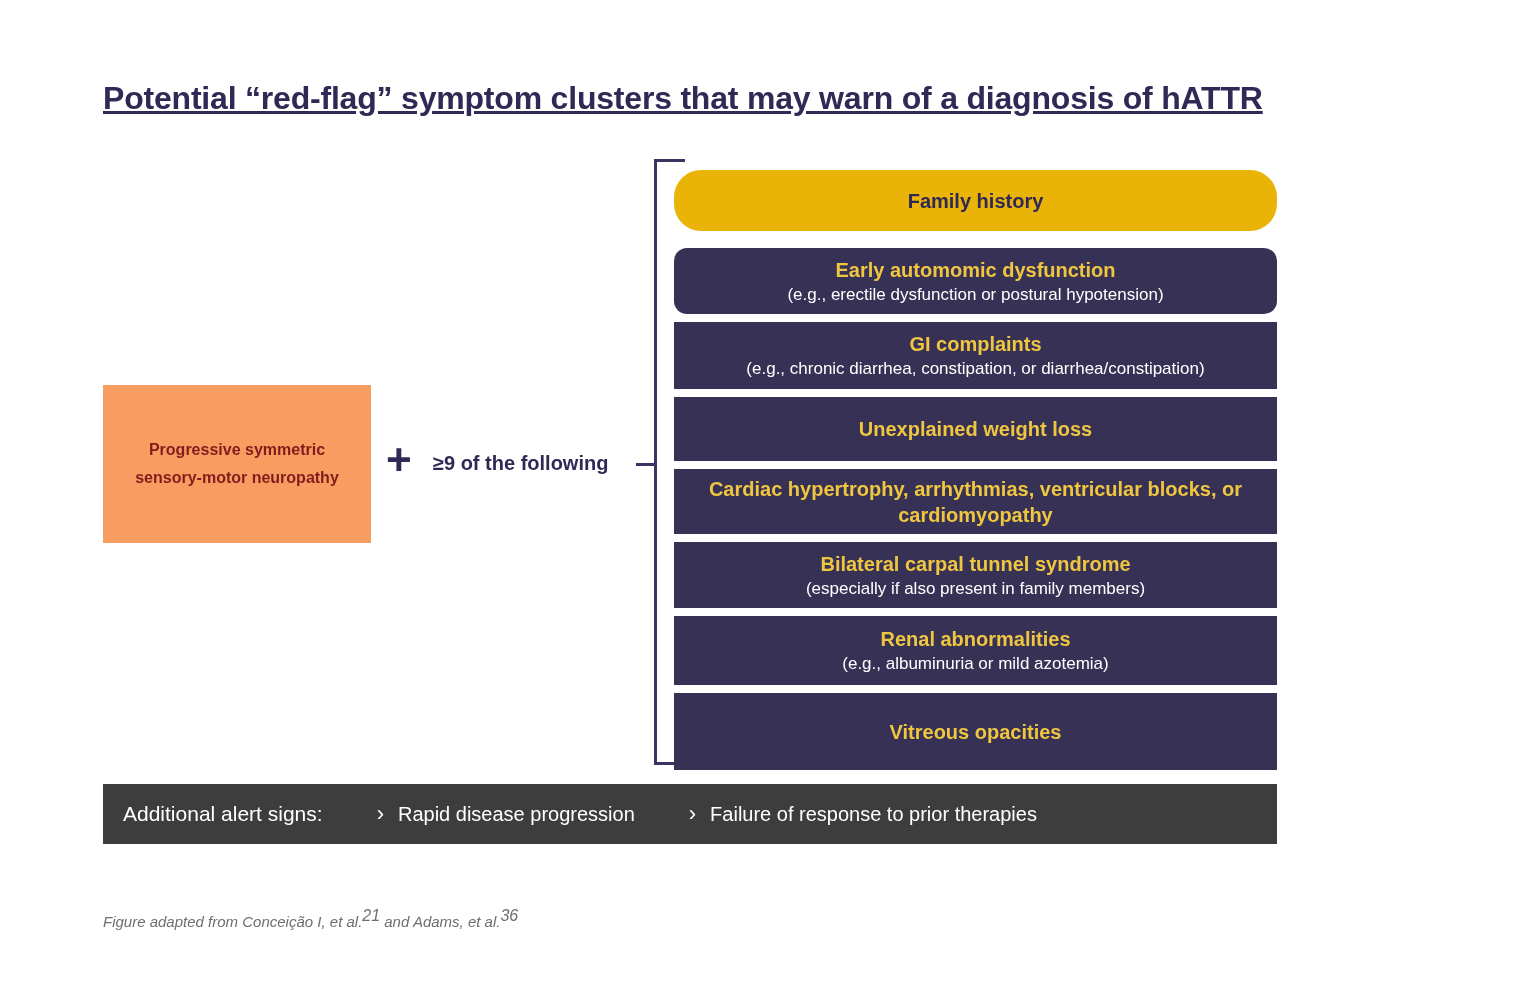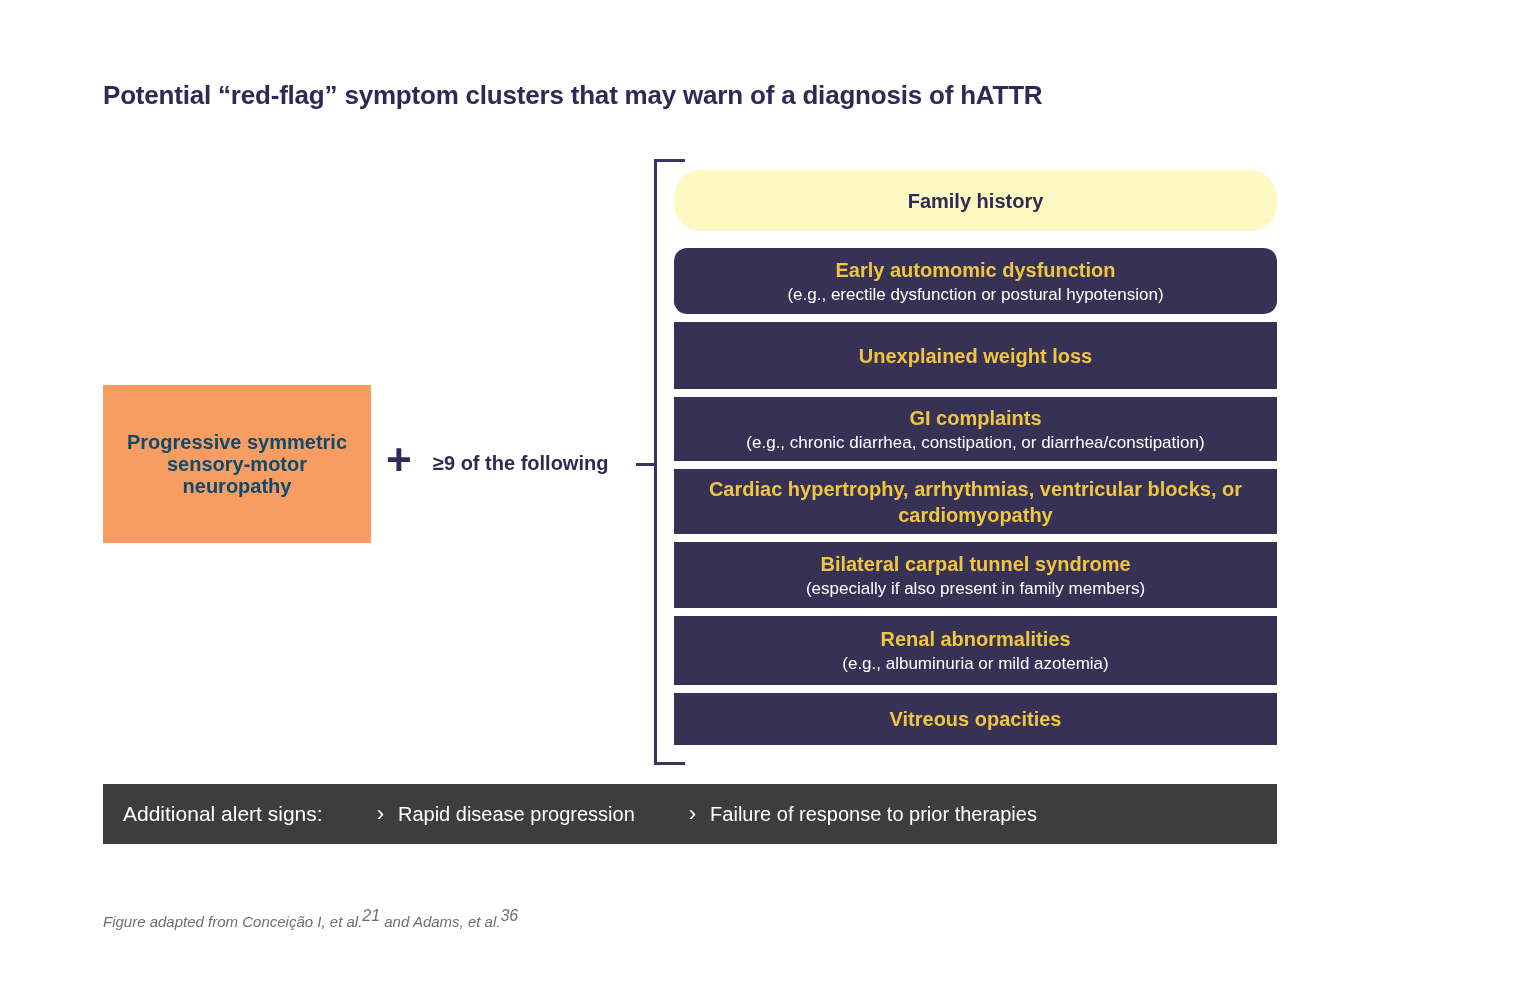--- a/index.html
+++ b/index.html
@@ -5,33 +5,34 @@
   * { margin: 0; padding: 0; box-sizing: border-box; }
   html, body { background: #ffffff; }
   body {
     width: 1536px; height: 998px;
     position: relative;
     font-family: "Liberation Sans", sans-serif;
     overflow: hidden;
   }
   .page-title {
     position: absolute; left: 103px; top: 80px;
-    font-size: 26px; font-weight: bold; color: #2F2A55;
+    font-size: 32px; font-weight: bold; color: #2F2A55;
     letter-spacing: -0.2px;
+    text-decoration: underline;
   }
   
   .neuropathy-box {
     position: absolute; left: 103px; top: 385px;
     width: 268px; height: 158px;
     background: #F89D62;
     display: flex; align-items: center; justify-content: center;
     text-align: center; padding: 10px 20px;
   }
   .neuropathy-box span {
-    font-size: 20px; font-weight: bold; color: #0c4a6e; line-height: 22px;
+    font-size: 16px; font-weight: bold; color: #7f1d1d; line-height: 28px;
   }
   .plus-icon {
     position: absolute; left: 386px; top: 438px;
     font-size: 44px; font-weight: bold; color: #2F2A55;
     line-height: 44px;
   }
   .condition-label {
     position: absolute; left: 433px; top: 452px;
     font-size: 20px; font-weight: bold; color: #2F2A55;
   }
@@ -60,30 +61,30 @@
     margin-bottom: 8px;
     padding: 4px 12px;
   }
   .sym-box .head {
     font-size: 20px; font-weight: bold; color: #EFC63F; line-height: 26px;
   }
   .sym-box .sub {
     font-size: 17px; font-weight: normal; color: #ffffff; line-height: 23px;
   }
   .sym-box .sub:empty { display: none; }
-  .sym-box.yellow { background: #fef9c3; margin-bottom: 17px; border-radius: 27px; }
+  .sym-box.yellow { background: #eab308; margin-bottom: 17px; border-radius: 27px; }
   .sym-box.yellow .head { color: #2F2A55; }
   .sym-box:nth-child(1) { height: 61px; }
   .sym-box:nth-child(2) { height: 66px; border-radius: 13px; }
   .sym-box:nth-child(3) { height: 67px; }
   .sym-box:nth-child(4) { height: 64px; }
   .sym-box:nth-child(5) { height: 65px; }
   .sym-box:nth-child(6) { height: 66px; }
   .sym-box:nth-child(7) { height: 69px; }
-  .sym-box:nth-child(8) { height: 52px; margin-bottom: 4px; }
+  .sym-box:nth-child(8) { height: 77px; margin-bottom: 4px; }
   
   .alert-bar {
     position: absolute; left: 103px; top: 784px;
     width: 1174px; height: 60px;
     background: #3D3D3D;
     display: flex; align-items: center;
     padding-left: 20px;
   }
   .alert-bar .alert-label {
     font-size: 21px; font-weight: normal; color: #ffffff;
@@ -122,26 +123,26 @@
 <div class="symptoms">
   <div class="sym-box yellow">
     <span class="head">Family history</span>
 
   </div>
   <div class="sym-box">
     <span class="head">Early automomic dysfunction</span>
     <span class="sub">(e.g., erectile dysfunction or postural hypotension)</span>
   </div>
   <div class="sym-box">
+    <span class="head">GI complaints</span>
+    <span class="sub">(e.g., chronic diarrhea, constipation, or diarrhea/constipation)</span>
+  </div>
+  <div class="sym-box">
     <span class="head">Unexplained weight loss</span>
 
-  </div>
-  <div class="sym-box">
-    <span class="head">GI complaints</span>
-    <span class="sub">(e.g., chronic diarrhea, constipation, or diarrhea/constipation)</span>
   </div>
   <div class="sym-box">
     <span class="head">Cardiac hypertrophy, arrhythmias, ventricular blocks, or cardiomyopathy</span>
 
   </div>
   <div class="sym-box">
     <span class="head">Bilateral carpal tunnel syndrome</span>
     <span class="sub">(especially if also present in family members)</span>
   </div>
   <div class="sym-box">

